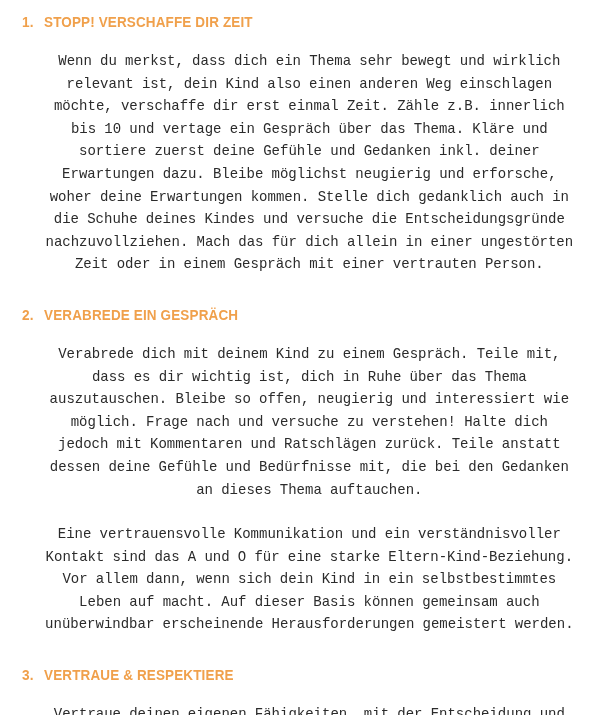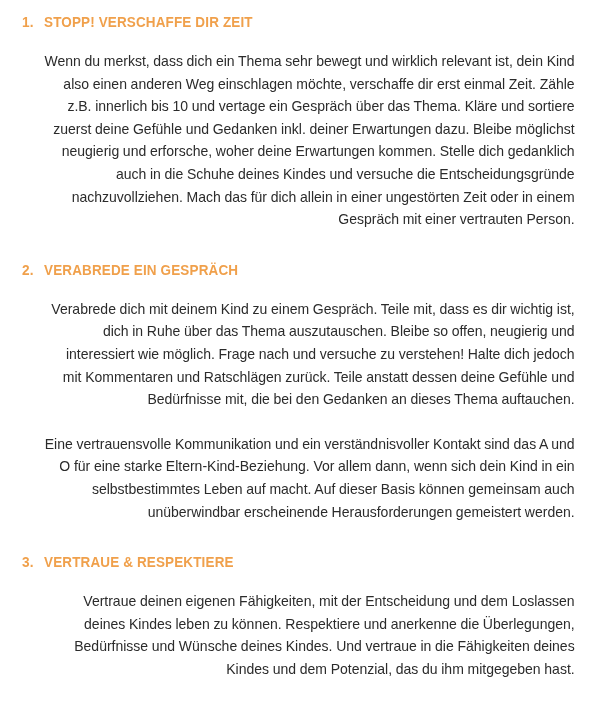--- a/index.html
+++ b/index.html
@@ -73,22 +73,23 @@
   }
 
   .para {
     margin: 0;
     padding-left: 44px;
     padding-right: 25px;
     color: #2b2b2b;
     font-size: 14.4px;
     line-height: 22.6px;
     letter-spacing: -0.02px;
-    text-align: right;
+    text-align: center;
     word-spacing: -0.2px;
+    font-family: Liberation Mono, monospace;
   }
 
   
   .sp-head-top-1 { height: 11px; }
   .sp-head-to-para { height: 17px; }
   .sp-para-to-para { height: 22px; }
   .sp-para-to-head { height: 28px; }
 
   
   .condense {

